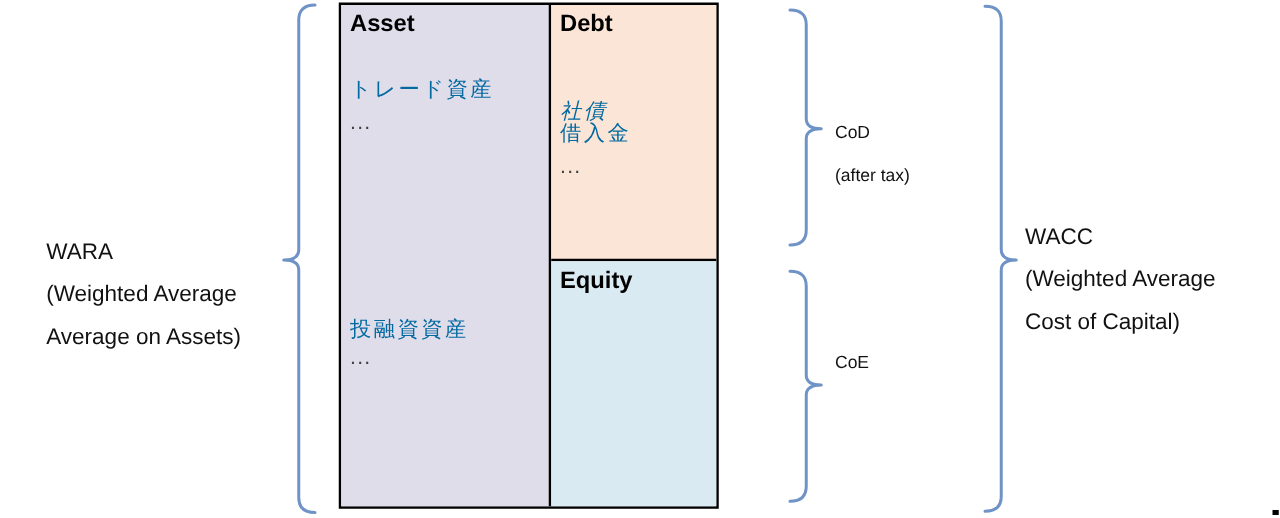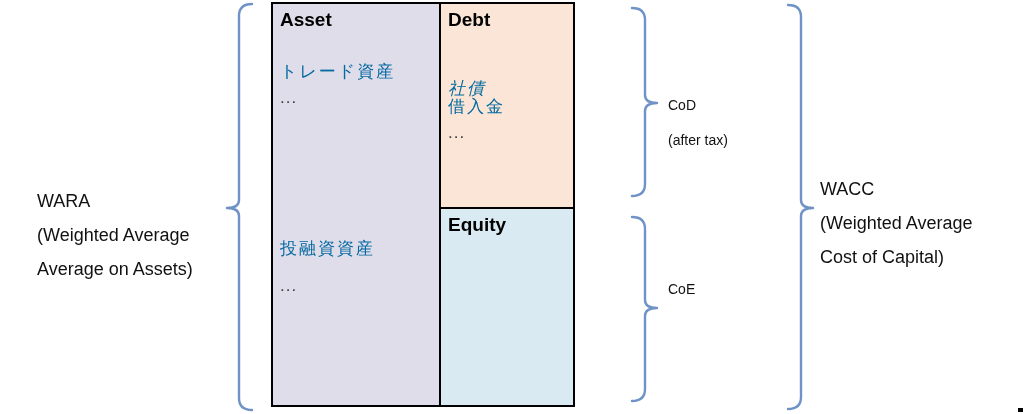--- a/index.html
+++ b/index.html
@@ -103,21 +103,21 @@
 
   <svg class="brace" style="left:224px; top:2px;" width="32" height="410" viewBox="0 0 32 410">
     <path d="M 28 2 Q 15 2 15 14 L 15 198 Q 15 206 3 206 Q 15 206 15 214 L 15 396 Q 15 408 28 408"></path>
   </svg>
 
   <div class="capital-box">
     <div class="col col-asset">
       <div class="box-header">Asset</div>
       <div class="jp-item" style="top:56px;">トレード資産</div>
       <div class="dots" style="top:84px;">...</div>
-      <div class="jp-item" style="top:233px;">投融資資産</div>
+      <div class="jp-item" style="top:248px;">投融資資産</div>
       <div class="dots" style="top:272px;">...</div>
     </div>
     <div class="col col-right">
       <div class="cell-debt">
         <div class="box-header">Debt</div>
         <div class="jp-item" style="top:73px;font-style:italic;">社債</div>
         <div class="jp-item" style="top:91px;">借入金</div>
         <div class="dots" style="top:119px;">...</div>
       </div>
       <div class="cell-equity">

